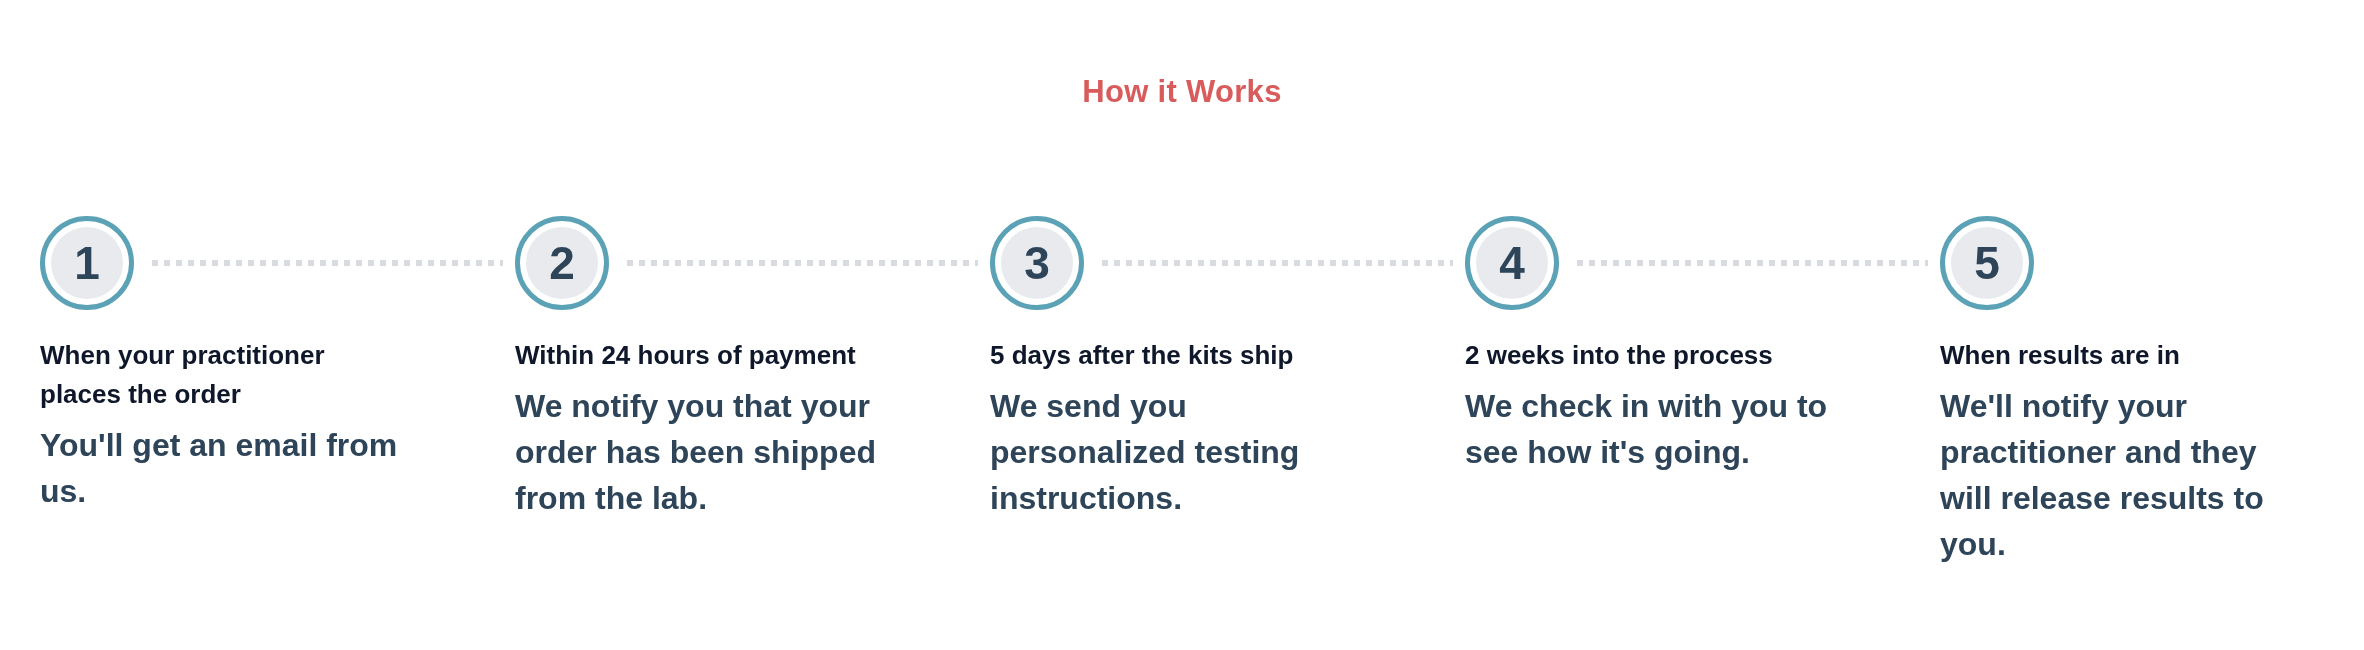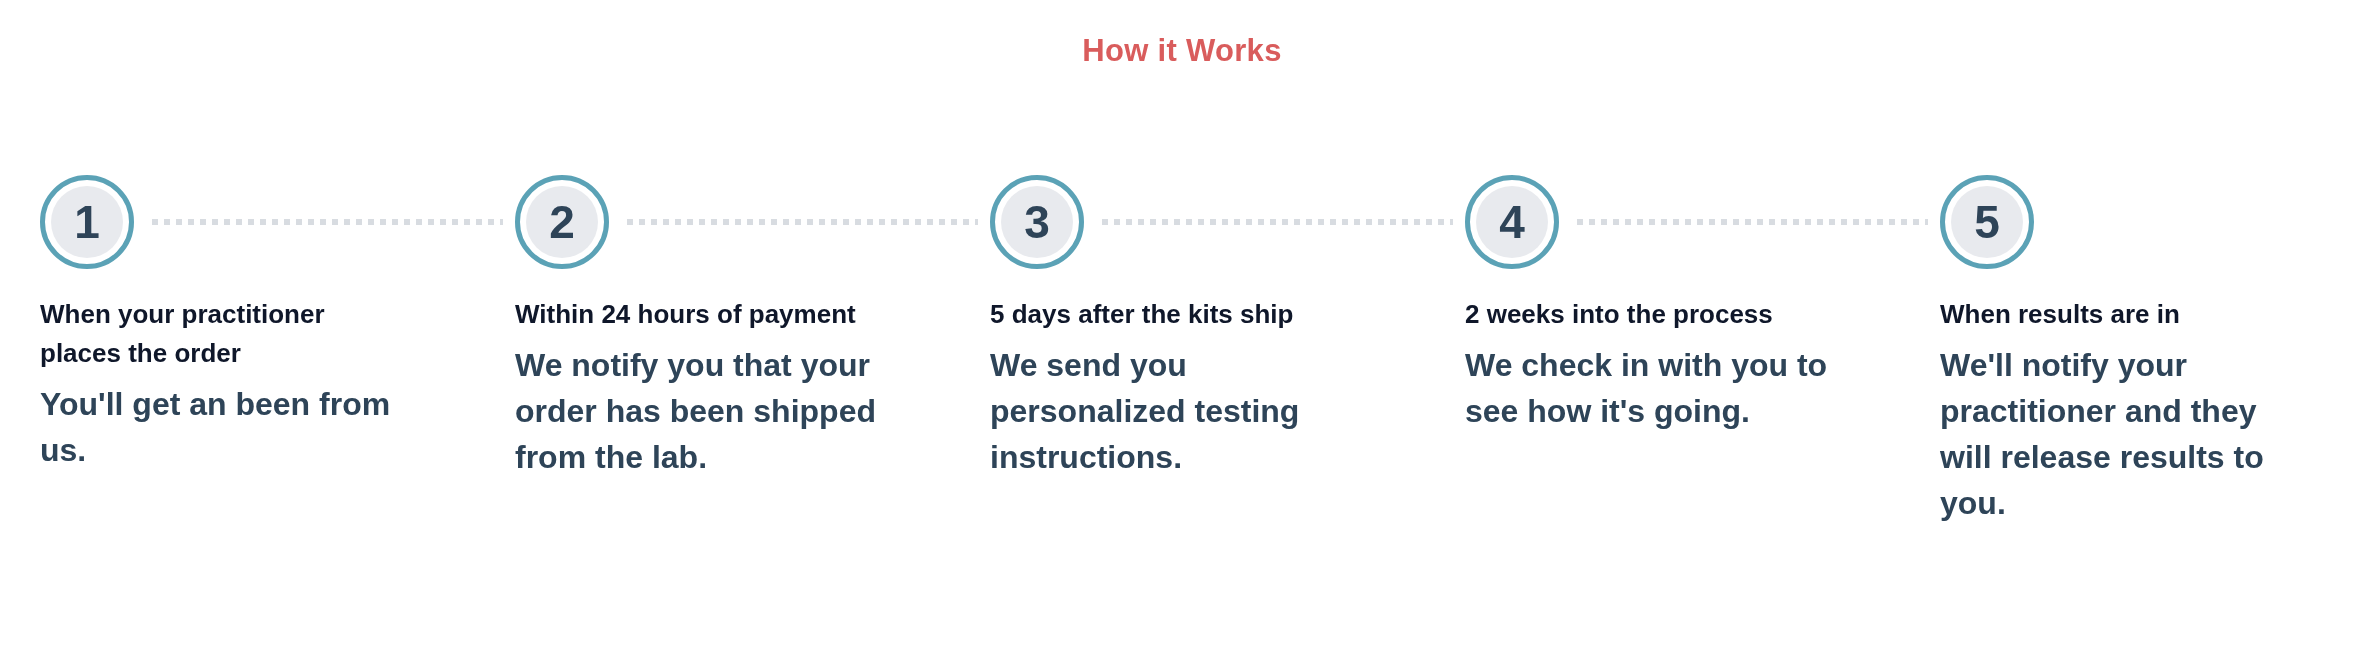--- a/index.html
+++ b/index.html
@@ -9,21 +9,21 @@
     font-family: "Liberation Sans", "DejaVu Sans", sans-serif;
   }
   body {
     width: 2364px;
     height: 650px;
     overflow: hidden;
     position: relative;
   }
   .section-title {
     margin: 0;
-    padding-top: 33px;
+    padding-top: 74px;
     text-align: center;
     font-size: 31px;
     line-height: 36px;
     font-weight: 700;
     color: #D95C5C;
     letter-spacing: 0.3px;
   }
   .steps-row {
     display: flex;
     margin-top: 106px;
@@ -98,21 +98,21 @@
 
     <div class="step">
       <div class="step-header">
         <div class="circle">
           <div class="circle-inner">1</div>
         </div>
         <div class="connector"></div>
       </div>
       <p class="step-timing">When your practitioner
 places the order</p>
-      <p class="step-description">You'll get an been from
+      <p class="step-description">You'll get an email from
 us.</p>
     </div>
 
     <div class="step">
       <div class="step-header">
         <div class="circle">
           <div class="circle-inner">2</div>
         </div>
         <div class="connector"></div>
       </div>

